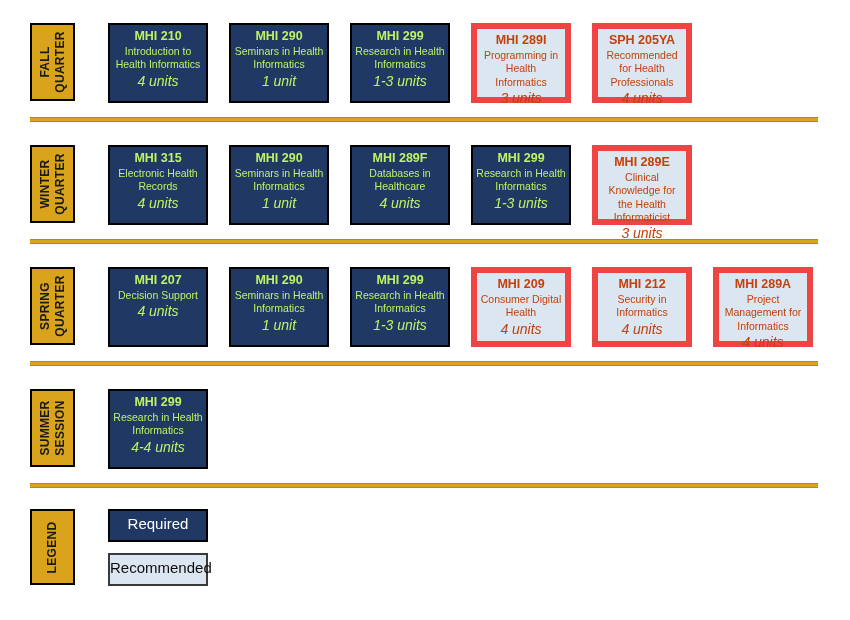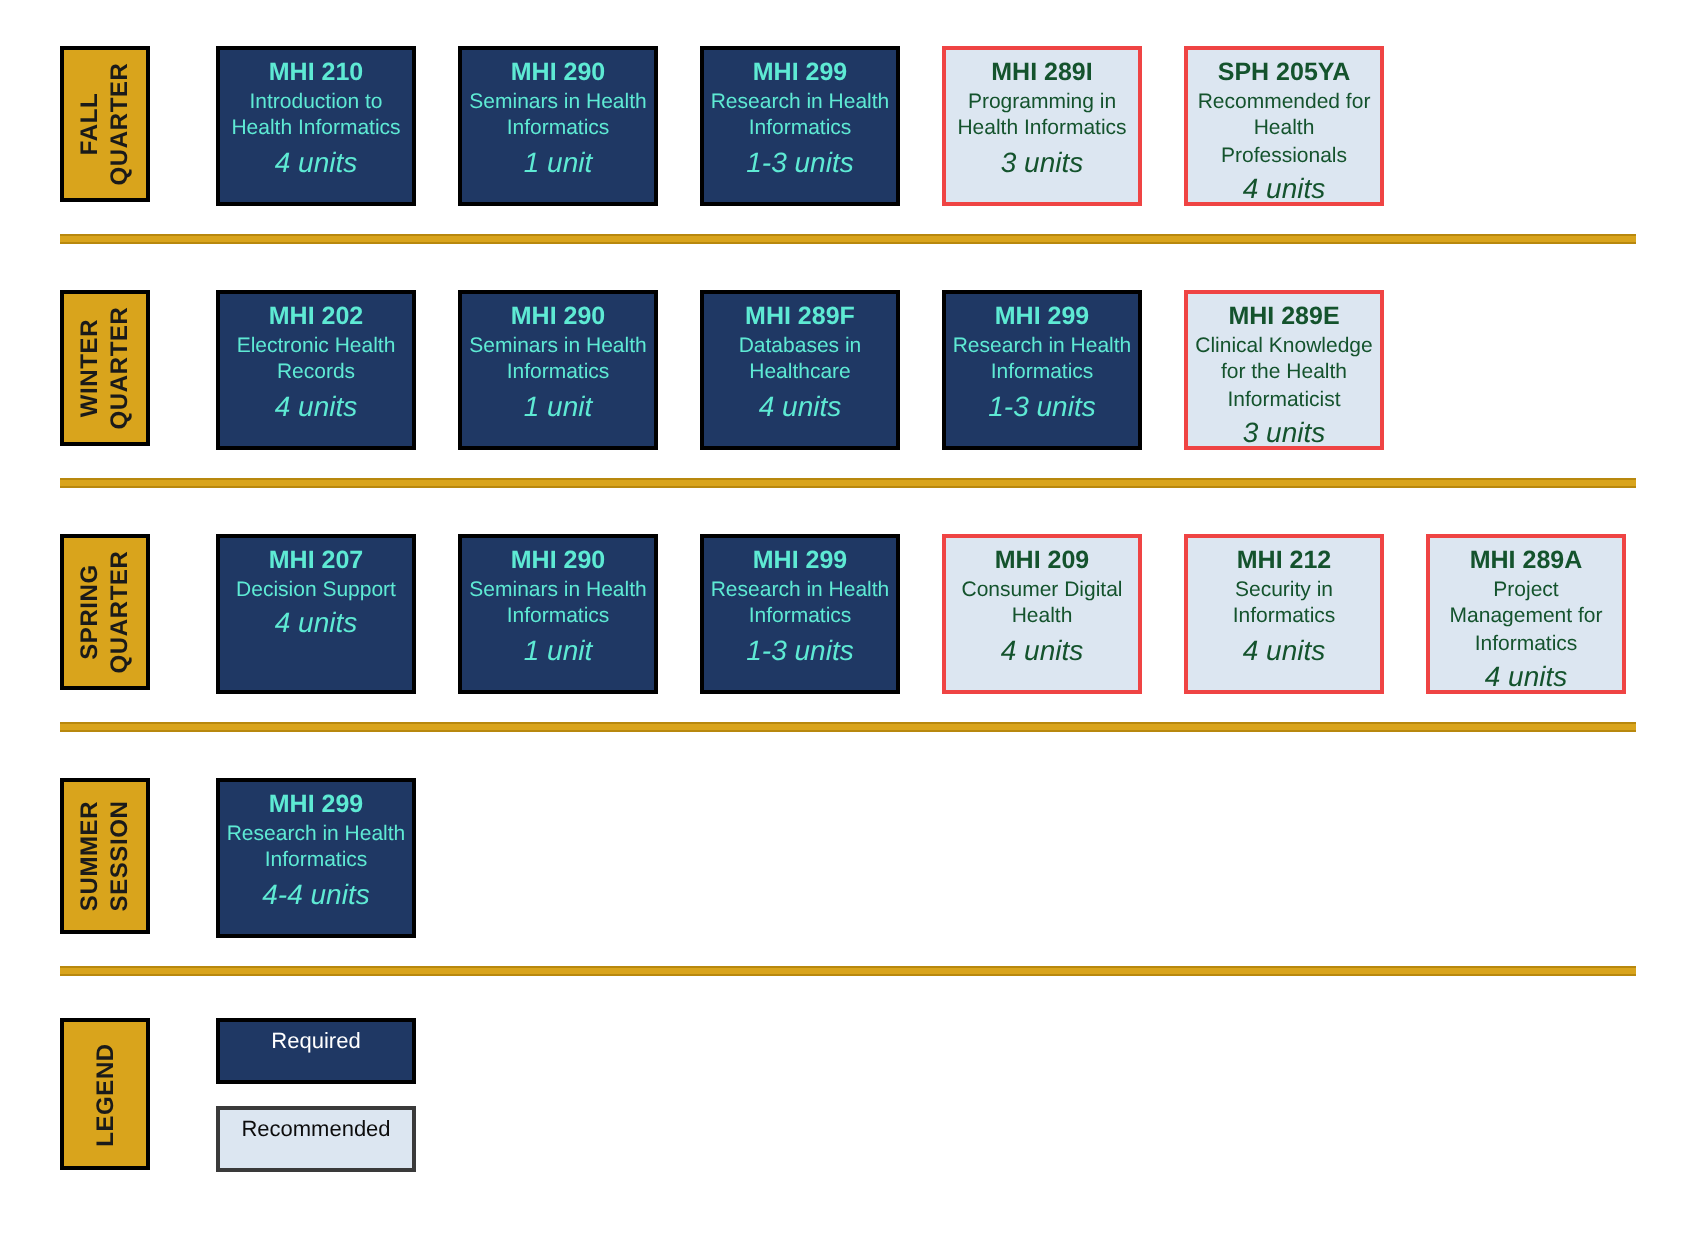--- a/index.html
+++ b/index.html
@@ -53,27 +53,27 @@
   .box {
     width: 100px;
     height: 80px;
     padding: 4px 2px 2px 2px;
     text-align: center;
     display: flex;
     flex-direction: column;
   }
   .box.required {
     background: var(--required, #1F3864);
-    color: #5eead4;
+    color: #bef264;
     border: 2px solid #000000;
   }
   .box.recommended {
     background: var(--recommended, #DCE6F1);
-    color: #14532d;
-    border: 2px solid #ef4444;
+    color: #c2410c;
+    border: 6px solid #ef4444;
   }
   .course-code {
     font-weight: bold;
     font-size: 12.5px;
     line-height: 1.2;
     margin-bottom: 1px;
   }
   .course-title {
     font-size: 10.5px;
     line-height: 1.27;
@@ -84,21 +84,21 @@
     line-height: 1.3;
   }
   .legend-row { margin-top: 21px; }
   .legend-label { height: 76px; }
   .legend-col { display: flex; flex-direction: column; gap: 11px; }
   .legend-box {
     width: 100px;
     height: 33px;
     padding-top: 4px;
     text-align: center;
-    font-size: 11px;
+    font-size: 15px;
   }
   .legend-box.required {
     background: var(--required, #1F3864);
     color: #ffffff;
     border: 2px solid #000000;
   }
   .legend-box.recommended {
     background: var(--recommended, #DCE6F1);
     color: #0d0d0d;
     border: 2px solid #3a3a3a;
@@ -148,21 +148,21 @@
       <div class="sep"></div>
       <div class="row">
         <div class="qlabel">
           <div class="qlabel-inner">
             <div>WINTER</div>
             <div>QUARTER</div>
           </div>
         </div>
         <div class="boxes">
           <div class="box required">
-            <div class="course-code">MHI 202</div>
+            <div class="course-code">MHI 315</div>
             <div class="course-title">Electronic Health Records</div>
             <div class="course-units">4 units</div>
           </div>
           <div class="box required">
             <div class="course-code">MHI 290</div>
             <div class="course-title">Seminars in Health Informatics</div>
             <div class="course-units">1 unit</div>
           </div>
           <div class="box required">
             <div class="course-code">MHI 289F</div>

